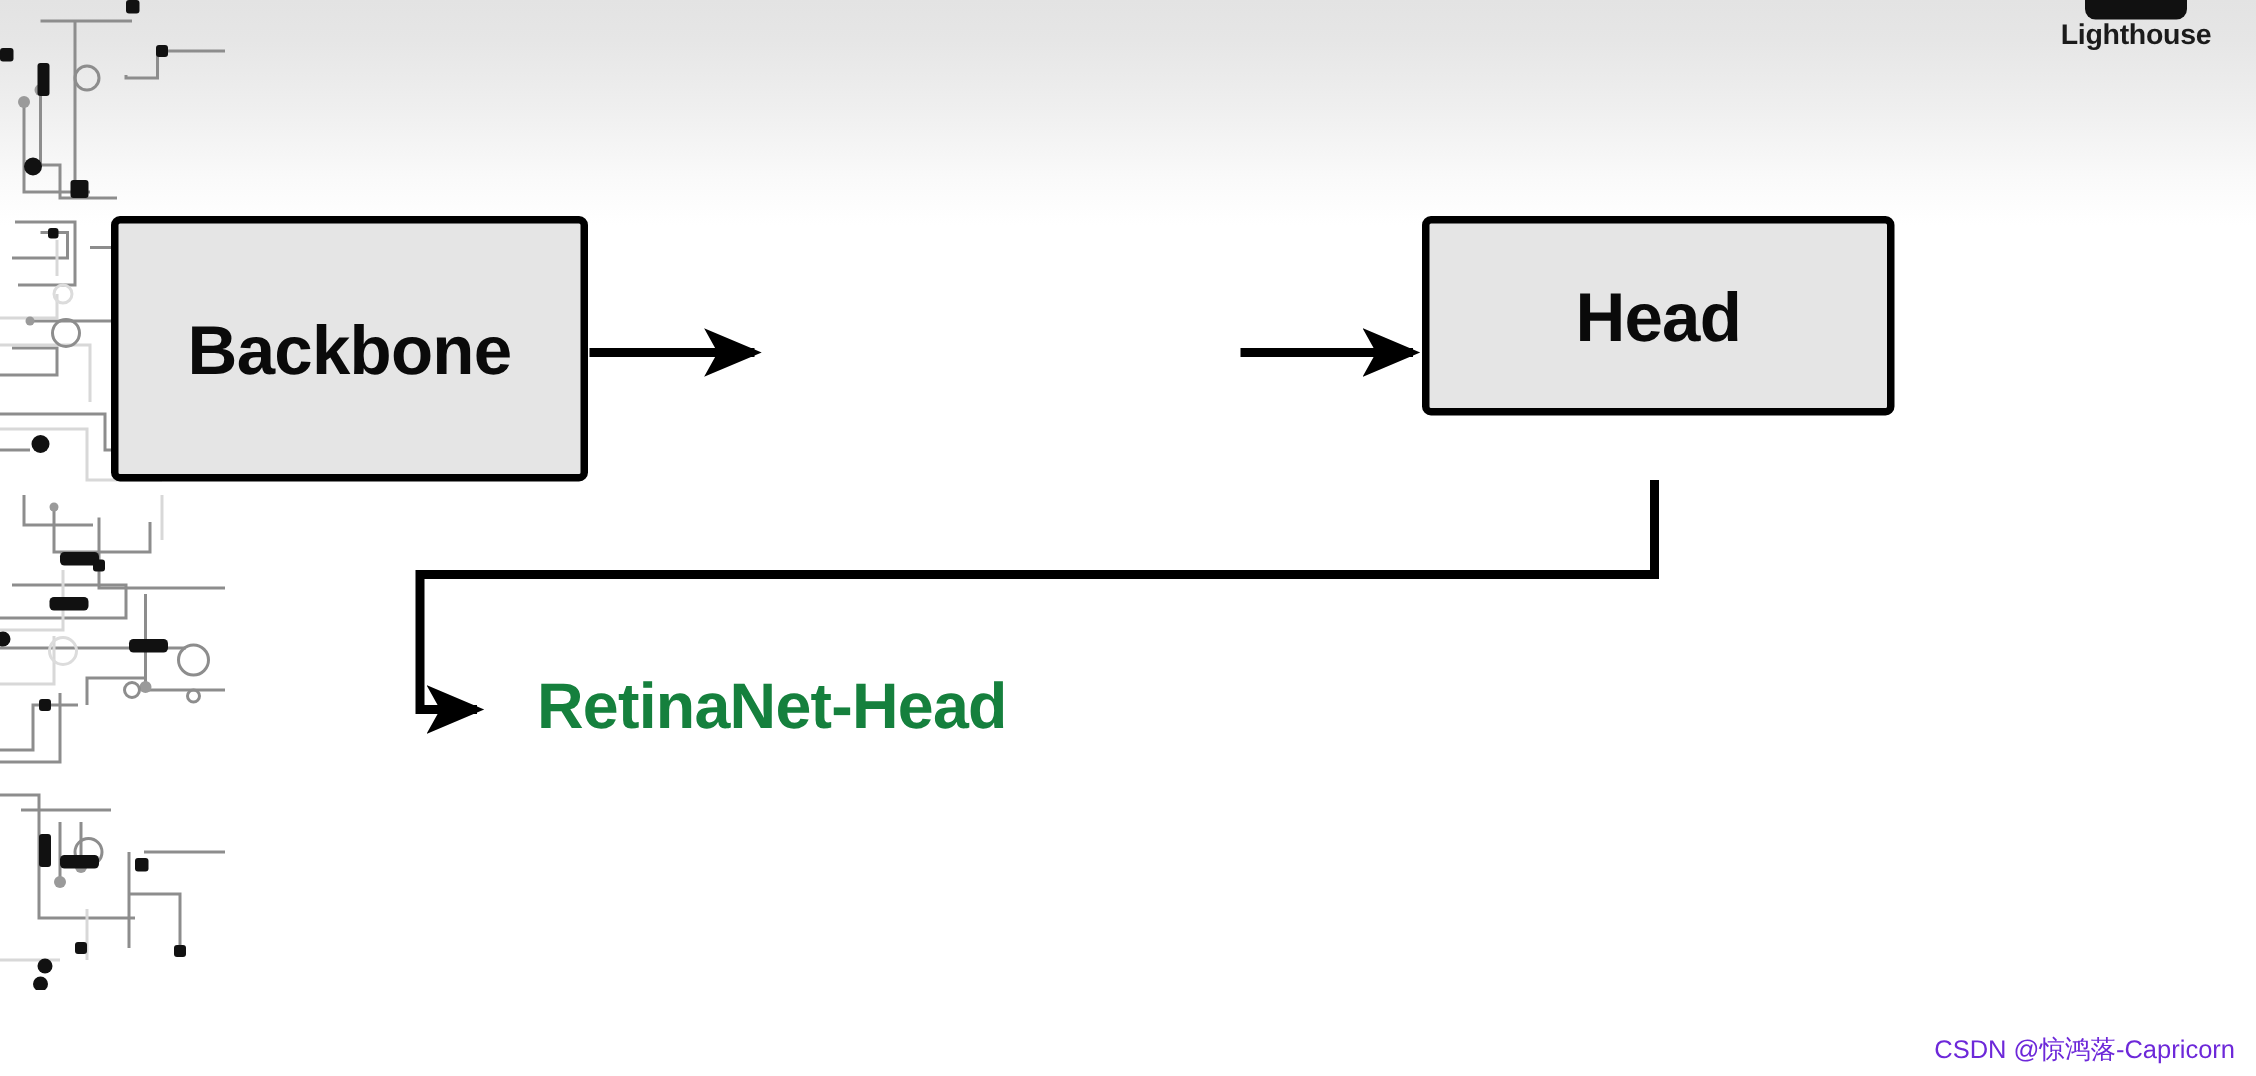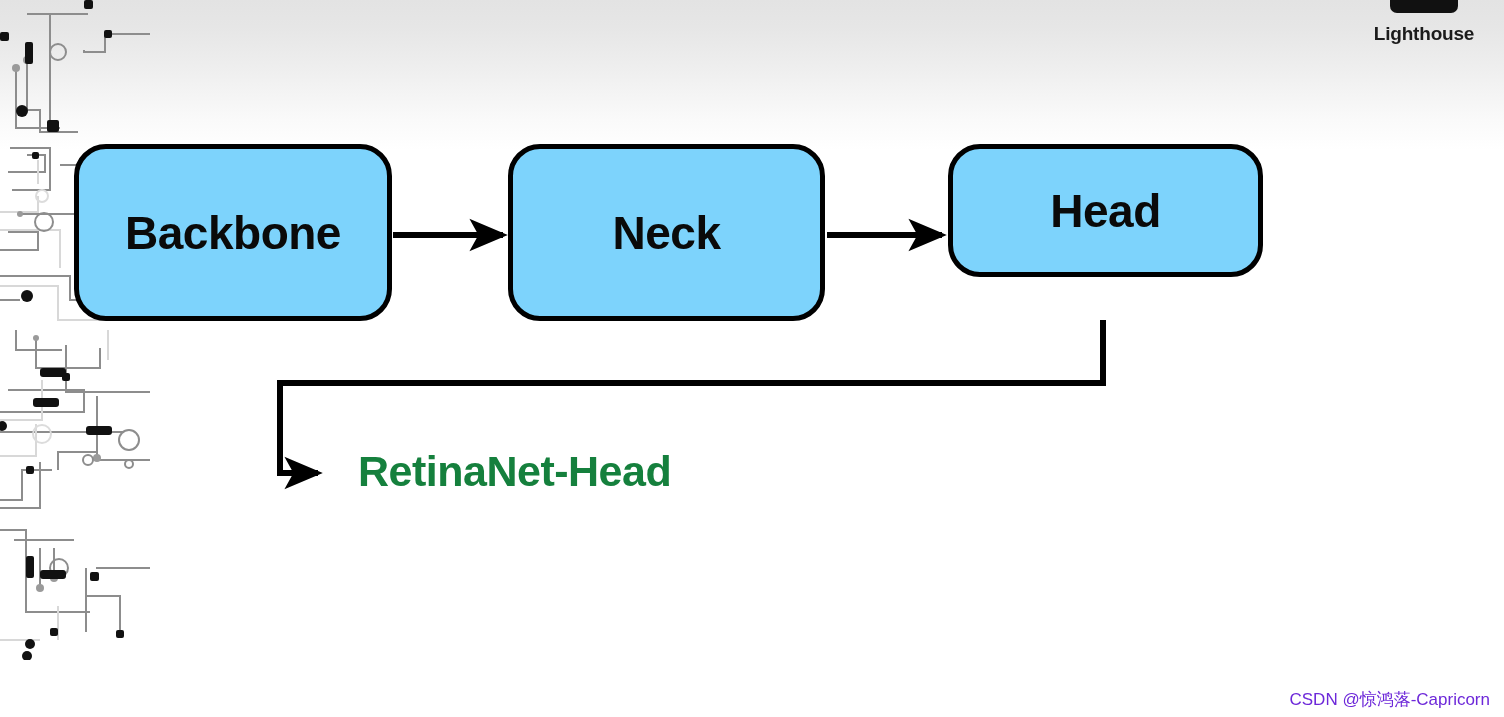--- a/index.html
+++ b/index.html
@@ -47,29 +47,29 @@
     margin: 0 auto;
     background: #111111;
     border-radius: 0 0 7px 7px;
   }
   #brand-name {
     font-size: 19px;
     font-weight: bold;
     color: #1b1b1b;
     letter-spacing: -0.2px;
     line-height: 20px;
-    margin-top: 11px;
+    margin-top: 1px;
   }
   
   .flow-box {
     position: absolute;
     box-sizing: border-box;
     border: 5px solid #000000;
-    border-radius: 32px;
-    background: #7dd3fc;
+    border-radius: 6px;
+    background: #e5e5e5;
     display: flex;
     align-items: center;
     justify-content: center;
   }
   .flow-box-label {
     font-size: 46px;
     font-weight: bold;
     color: #0a0a0a;
     letter-spacing: -0.5px;
     white-space: nowrap;
@@ -221,23 +221,20 @@
     <line x1="393" y1="235" x2="503" y2="235" stroke="#000000" stroke-width="6" marker-end="url(#arrowhead)"></line>
 
     <line x1="827" y1="235" x2="942" y2="235" stroke="#000000" stroke-width="6" marker-end="url(#arrowhead)"></line>
 
     <path d="M1103 320 L1103 383 L280 383 L280 473 L318 473" fill="none" stroke="#000000" stroke-width="6" stroke-linejoin="miter" marker-end="url(#arrowhead)"></path>
   </svg>
 
   <div id="box-backbone" class="flow-box">
     <span class="flow-box-label">Backbone</span>
   </div>
-  <div id="box-neck" class="flow-box">
-    <span class="flow-box-label">Neck</span>
-  </div>
   <div id="box-head" class="flow-box">
     <span class="flow-box-label">Head</span>
   </div>
 
   <div id="head-variants">
     <span class="variant-label">RetinaNet-Head</span>
   </div>
 
   <div id="watermark">CSDN @惊鸿落-Capricorn</div>
 

